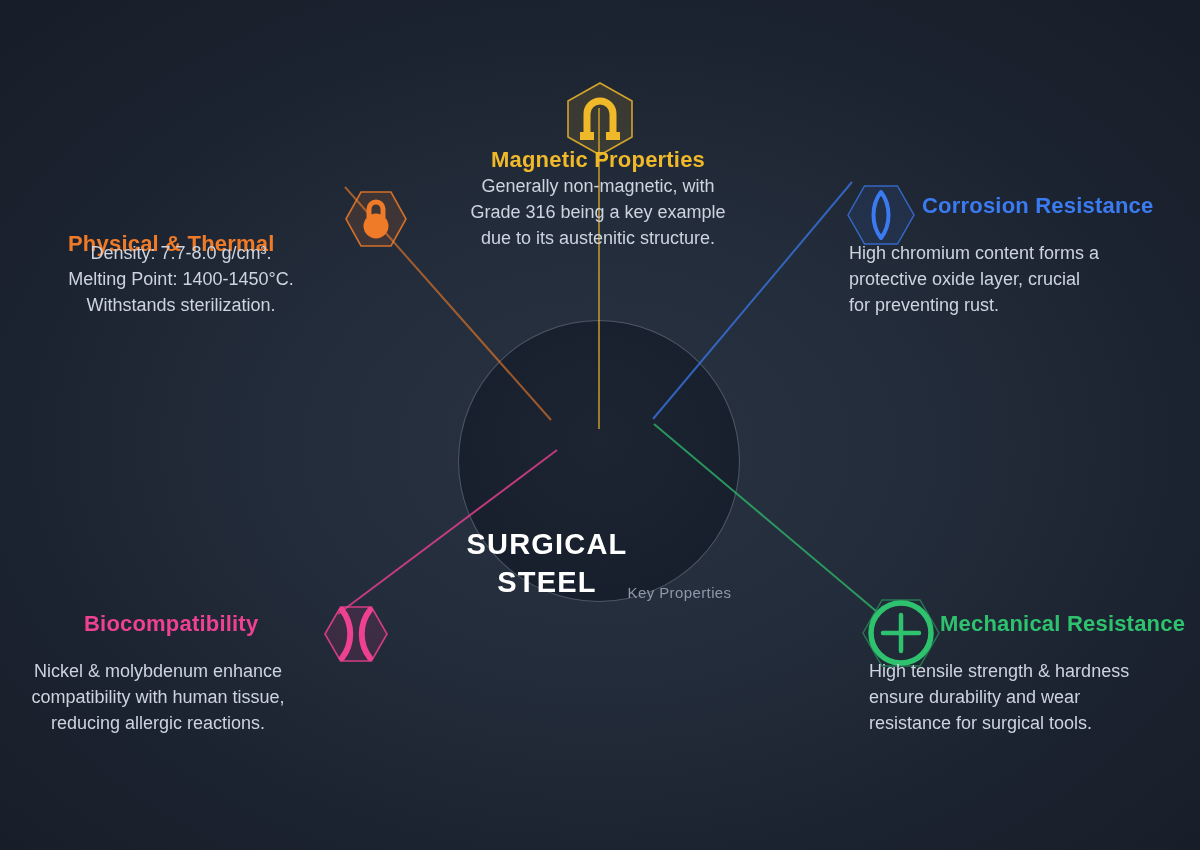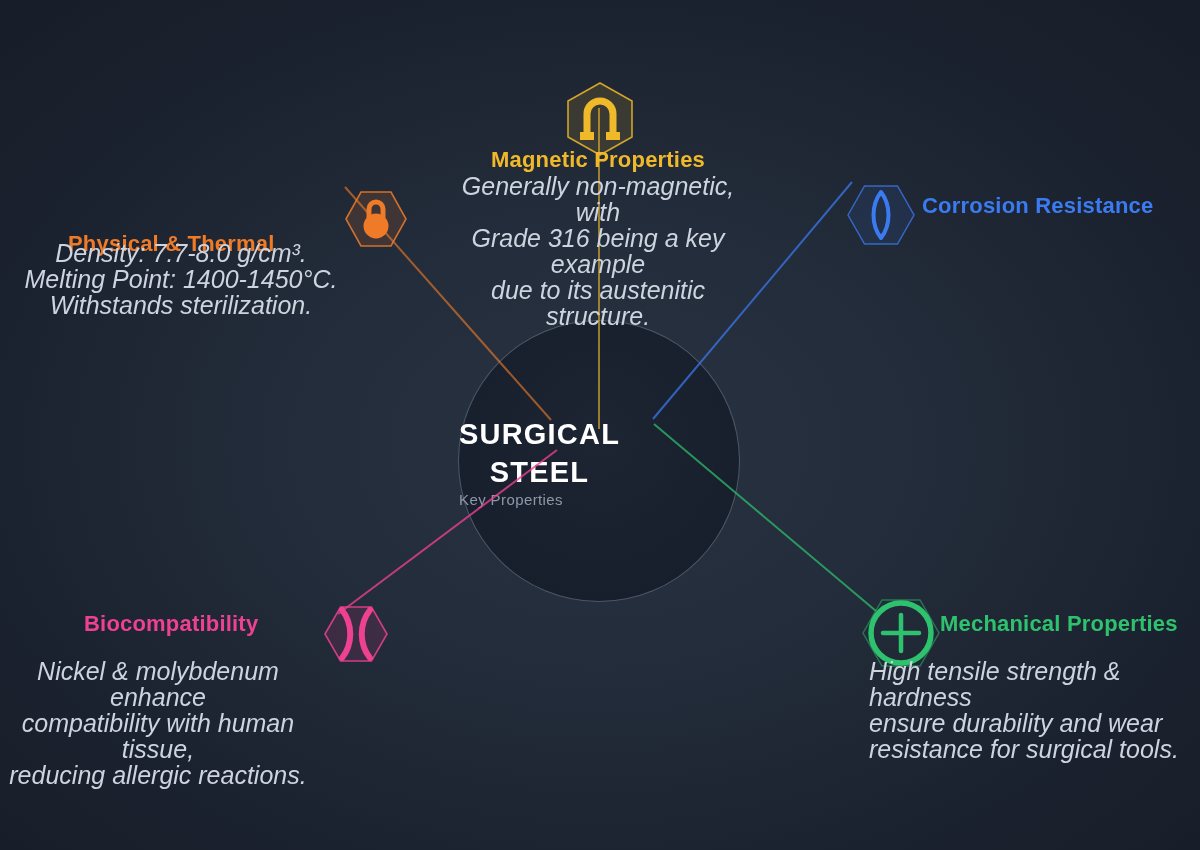--- a/index.html
+++ b/index.html
@@ -9,36 +9,36 @@
     background:
       radial-gradient(ellipse 820px 590px at 600px 445px,
         #283240 0%, #232c3a 40%, #1b222f 75%, #181e29 100%);
   }
   .lines-layer { position:absolute; left:0; top:0; z-index:2; pointer-events:none; }
   .center-node {
     position:absolute; left:458px; top:320px; width:280px; height:280px;
     border-radius:50%; z-index:1;
     background:radial-gradient(circle at 50% 42%, #1d2533 0%, #18202e 62%, #151c29 100%);
     border:1px solid rgba(165,176,194,0.38);
-    display:flex; flex-direction:column; align-items:flex-start; justify-content:center;
+    display:flex; flex-direction:row; align-items:flex-end; justify-content:center;
   }
   .center-title {
     color:#ffffff; font-size:29px; font-weight:700; letter-spacing:1.2px;
     line-height:38px; text-align:center; white-space:pre-line; z-index:3;
   }
   .center-subtitle {
     margin-top:0; color:#8e98a8; font-size:15px; letter-spacing:0.4px;
     text-align:center; z-index:3;
   }
   .branch-header {
     position:absolute; z-index:3; font-weight:700; font-size:22px; letter-spacing:0.2px;
   }
   .branch-desc {
-    position:absolute; z-index:3; font-size:25px; line-height:26px;
-    color:#cdd4df; white-space:pre-line;font-style:italic;
+    position:absolute; z-index:3; font-size:18px; line-height:26px;
+    color:#cdd4df; white-space:pre-line;
   }
   .align-right { text-align:center; }
   .align-center { text-align:center; }
   .icon { position:absolute; z-index:3; }
 </style>
 </head>
 <body>
 
 <div class="stage">
 
@@ -75,35 +75,38 @@
   <div class="branch-header align-center" style="left: 448px; top: 147px; width: 300px; color: rgb(240, 185, 41);">Magnetic Properties</div>
   <div class="branch-desc align-center" style="left:438px; top:173px; width:320px;">Generally non-magnetic, with
 Grade 316 being a key example
 due to its austenitic structure.</div>
 
   <svg class="icon" style="left: 846px; top: 184px; color: rgb(59, 123, 242);" width="70" height="62" viewBox="-35 -31 70 62">
     <polygon points="-33,0 -16.5,-29 16.5,-29 33,0 16.5,29 -16.5,29" fill="currentColor" fill-opacity="0.10" stroke="currentColor" stroke-opacity="0.75" stroke-width="1.5"></polygon>
     <path d="M 0 -23 C 10 -10 10 10 0 23 C -10 10 -10 -10 0 -23 Z" fill="none" stroke="currentColor" stroke-width="4" stroke-linejoin="round"></path>
   </svg>
   <div class="branch-header" style="left: 922px; top: 193px; color: rgb(59, 123, 242);">Corrosion Resistance</div>
+  <div class="branch-desc" style="left:849px; top:240px; width:330px;">High chromium content forms a
+protective oxide layer, crucial
+for preventing rust.</div>
 
   <svg class="icon" style="left: 323px; top: 604px; color: rgb(238, 65, 145);" width="66" height="60" viewBox="-33 -30 66 60">
     <polygon points="-31,0 -15.5,-27 15.5,-27 31,0 15.5,27 -15.5,27" fill="currentColor" fill-opacity="0.13" stroke="currentColor" stroke-opacity="0.85" stroke-width="1.6"></polygon>
     <path d="M -14 -24 C -3 -10 -3 10 -14 24" fill="none" stroke="currentColor" stroke-width="6" stroke-linecap="round"></path>
     <path d="M 14 -24 C 3 -10 3 10 14 24" fill="none" stroke="currentColor" stroke-width="6" stroke-linecap="round"></path>
   </svg>
   <div class="branch-header" style="left: 84px; top: 611px; color: rgb(238, 65, 145);">Biocompatibility</div>
   <div class="branch-desc align-right" style="right:872px; top:658px; width:340px;">Nickel &amp; molybdenum enhance
 compatibility with human tissue,
 reducing allergic reactions.</div>
 
   <svg class="icon" style="left: 861px; top: 597px; color: rgb(46, 194, 110);" width="80" height="72" viewBox="-40 -36 80 72">
     <polygon points="-38,0 -19,-33 19,-33 38,0 19,33 -19,33" fill="none" stroke="currentColor" stroke-opacity="0.5" stroke-width="1.5"></polygon>
     <circle cx="0" cy="0" r="30" fill="none" stroke="currentColor" stroke-width="5.5"></circle>
     <line x1="-18" y1="0" x2="18" y2="0" stroke="currentColor" stroke-width="4.5" stroke-linecap="round"></line>
     <line x1="0" y1="-18" x2="0" y2="18" stroke="currentColor" stroke-width="4.5" stroke-linecap="round"></line>
   </svg>
-  <div class="branch-header" style="left: 940px; top: 611px; color: rgb(46, 194, 110);">Mechanical Properties</div>
+  <div class="branch-header" style="left: 940px; top: 611px; color: rgb(46, 194, 110);">Mechanical Resistance</div>
   <div class="branch-desc" style="left:869px; top:658px; width:340px;">High tensile strength &amp; hardness
 ensure durability and wear
 resistance for surgical tools.</div>
 
 </div>
 
 </body></html>

